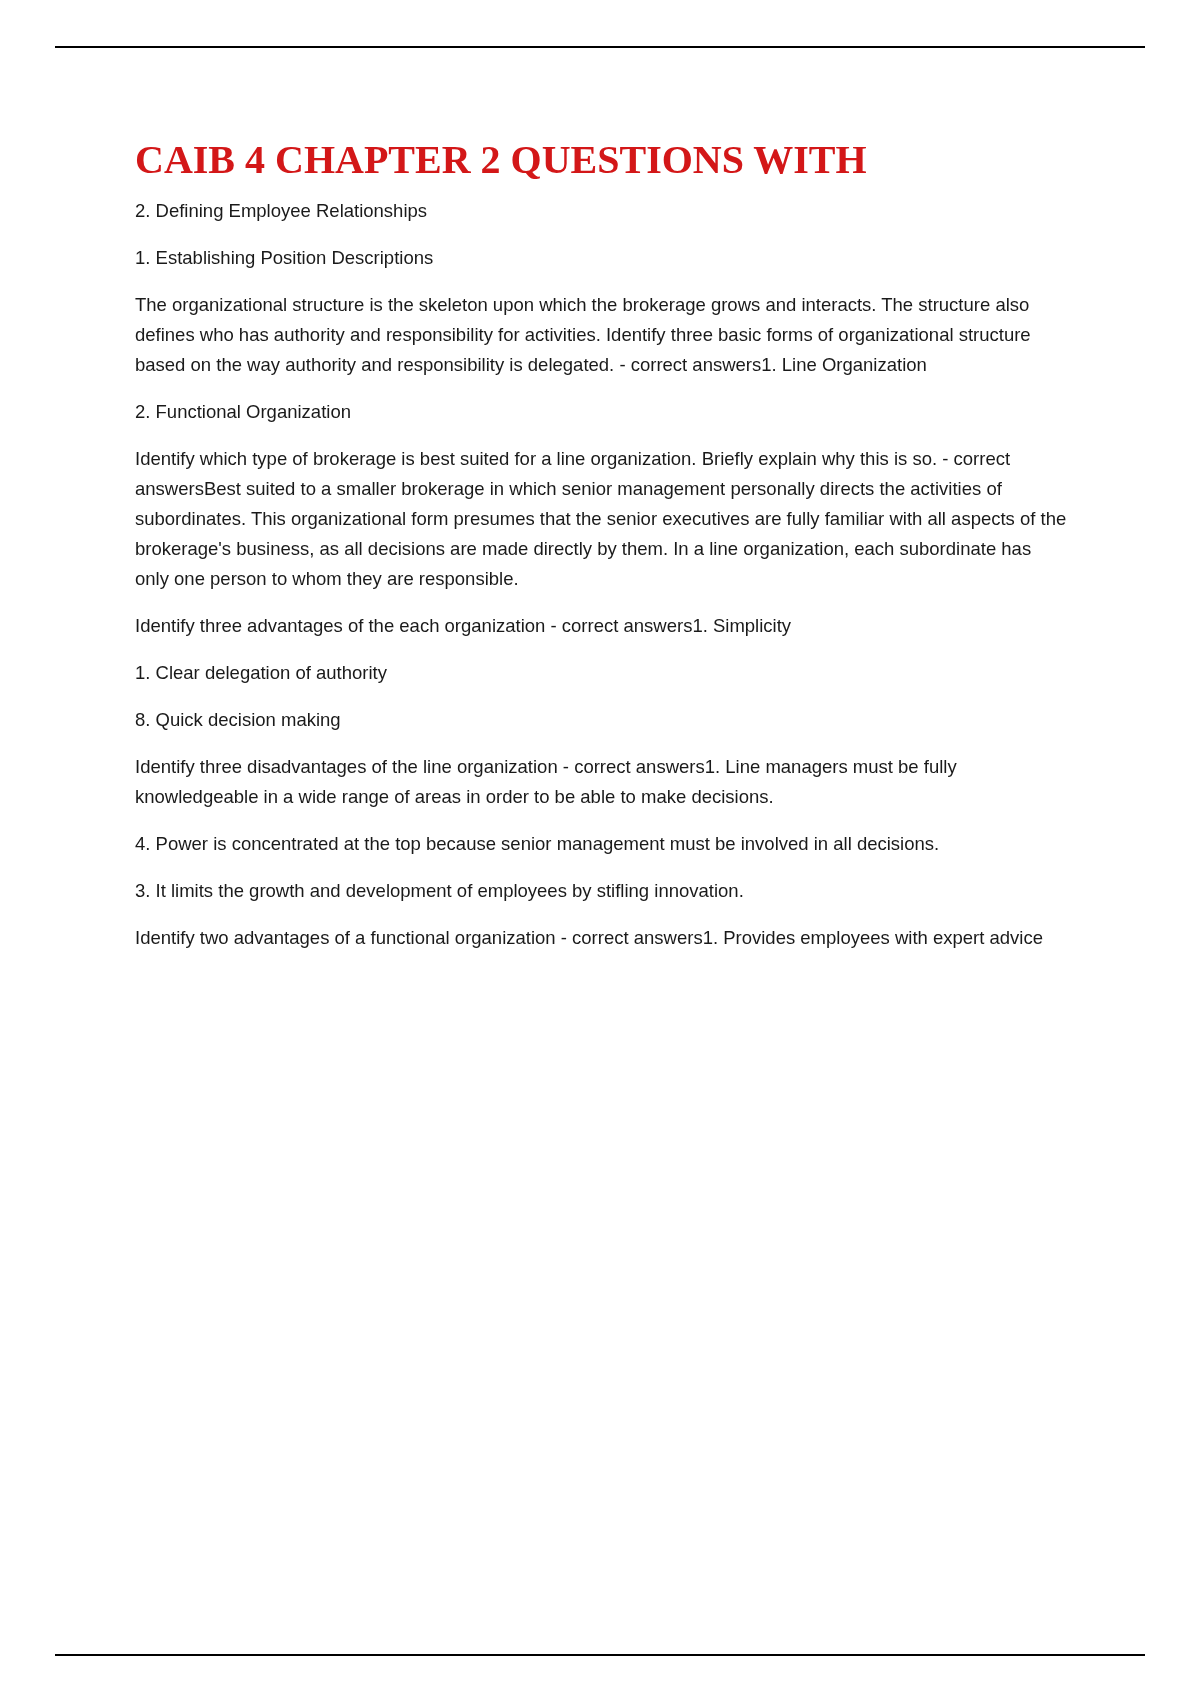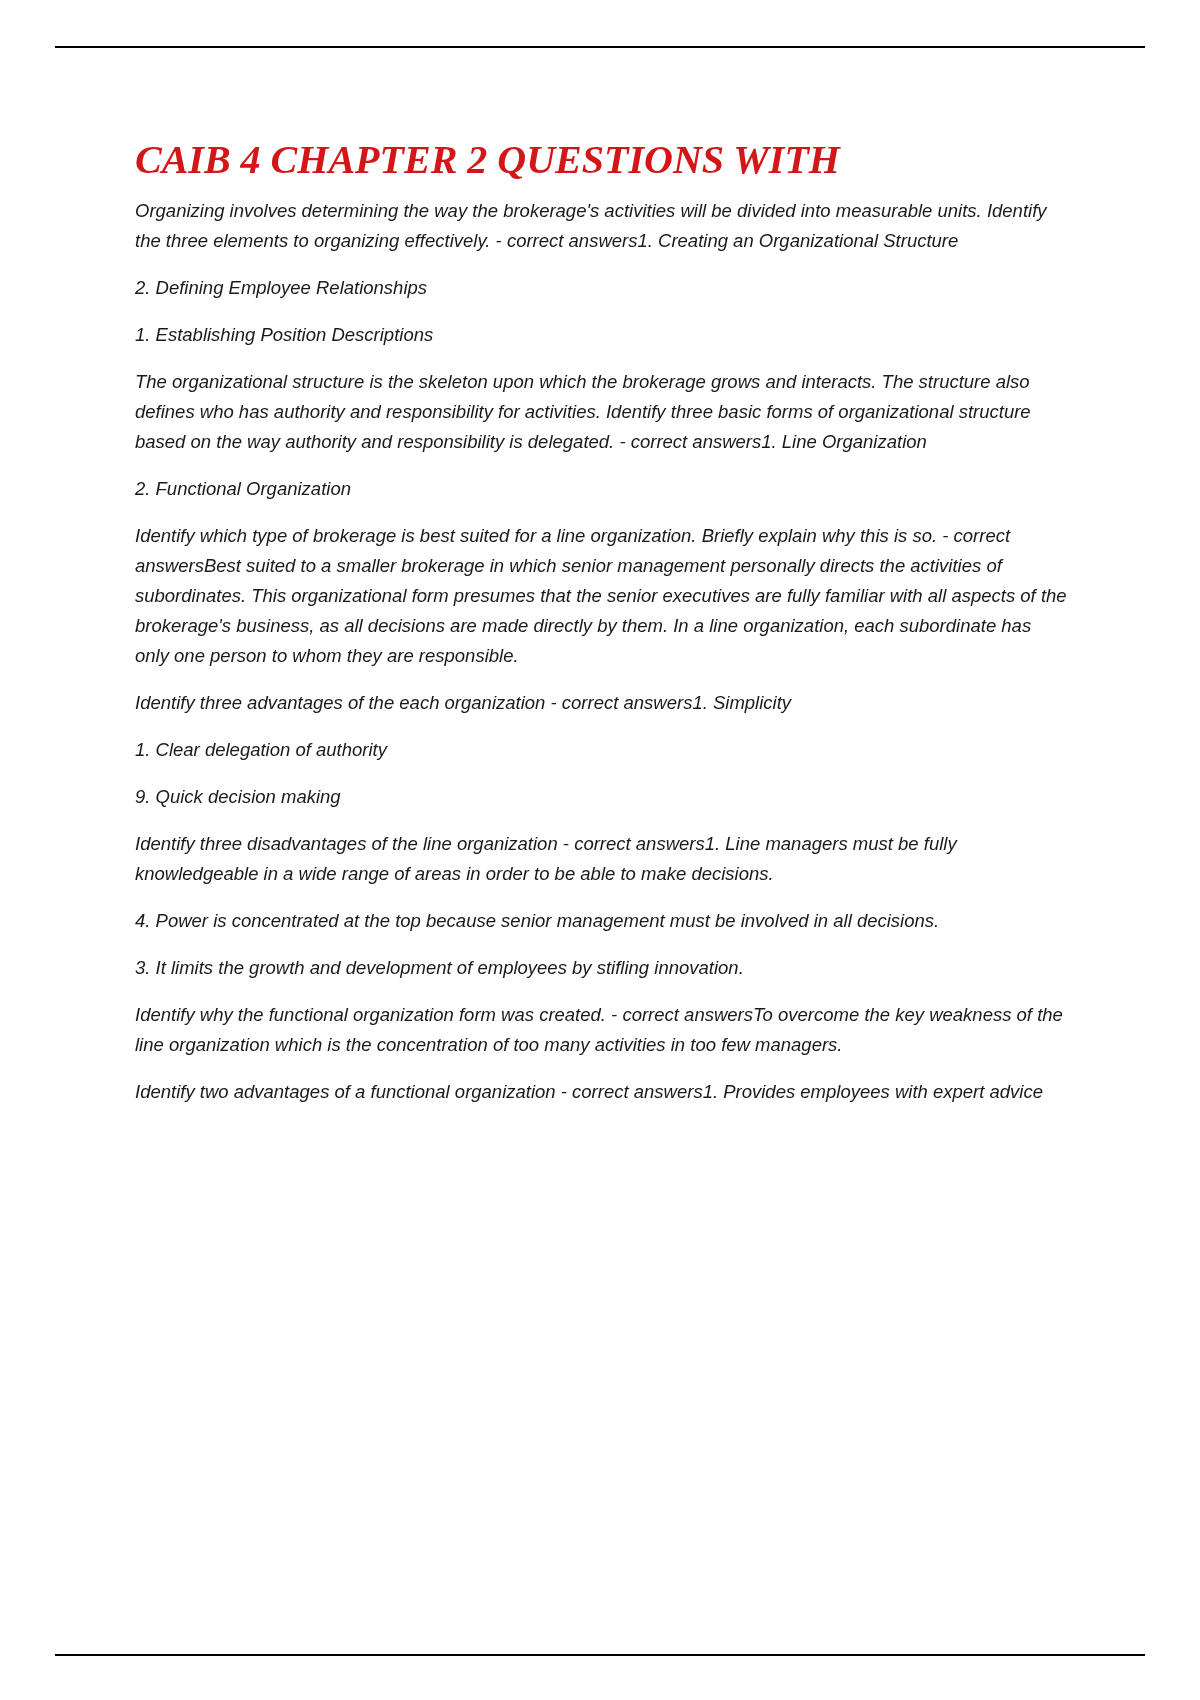--- a/index.html
+++ b/index.html
@@ -8,21 +8,20 @@
     background: #ffffff;
   }
   .page {
     position: relative;
     width: 1200px;
     height: 1700px;
     background: #ffffff;
     font-family: "Liberation Sans", sans-serif;
     color: #1a1a1a;
     overflow: hidden;
-    font-style: italic;
   }
   .rule {
     position: absolute;
     left: 55px;
     right: 55px;
     height: 2px;
     background: #000000;
   }
   .rule-top { top: 46px; }
   .rule-bottom { top: 1654px; }
@@ -51,30 +50,28 @@
 <body>
 
 <div class="page">
   <div class="rule rule-top"></div>
 
   <div class="content">
     <h1 class="title">
       <span class="title-line">CAIB 4 CHAPTER 2 QUESTIONS WITH</span>
     </h1>
 
-    <p>Organizing involves determining the way the brokerage's activities will be divided into measurable units. Identify the three elements to organizing effectively. - correct answers1. Creating an Organizational Structure</p>
     <p>2. Defining Employee Relationships</p>
     <p>1. Establishing Position Descriptions</p>
     <p>The organizational structure is the skeleton upon which the brokerage grows and interacts. The structure also defines who has authority and responsibility for activities. Identify three basic forms of organizational structure based on the way authority and responsibility is delegated. - correct answers1. Line Organization</p>
     <p>2. Functional Organization</p>
     <p>Identify which type of brokerage is best suited for a line organization. Briefly explain why this is so. - correct answersBest suited to a smaller brokerage in which senior management personally directs the activities of subordinates. This organizational form presumes that the senior executives are fully familiar with all aspects of the brokerage's business, as all decisions are made directly by them. In a line organization, each subordinate has only one person to whom they are responsible.</p>
     <p>Identify three advantages of the each organization - correct answers1. Simplicity</p>
     <p>1. Clear delegation of authority</p>
-    <p>9. Quick decision making</p>
+    <p>8. Quick decision making</p>
     <p>Identify three disadvantages of the line organization - correct answers1. Line managers must be fully knowledgeable in a wide range of areas in order to be able to make decisions.</p>
     <p>4. Power is concentrated at the top because senior management must be involved in all decisions.</p>
     <p>3. It limits the growth and development of employees by stifling innovation.</p>
-    <p>Identify why the functional organization form was created. - correct answersTo overcome the key weakness of the line organization which is the concentration of too many activities in too few managers.</p>
     <p>Identify two advantages of a functional organization - correct answers1. Provides employees with expert advice</p>
   </div>
 
   <div class="rule rule-bottom"></div>
 </div>
 
 </body></html>

